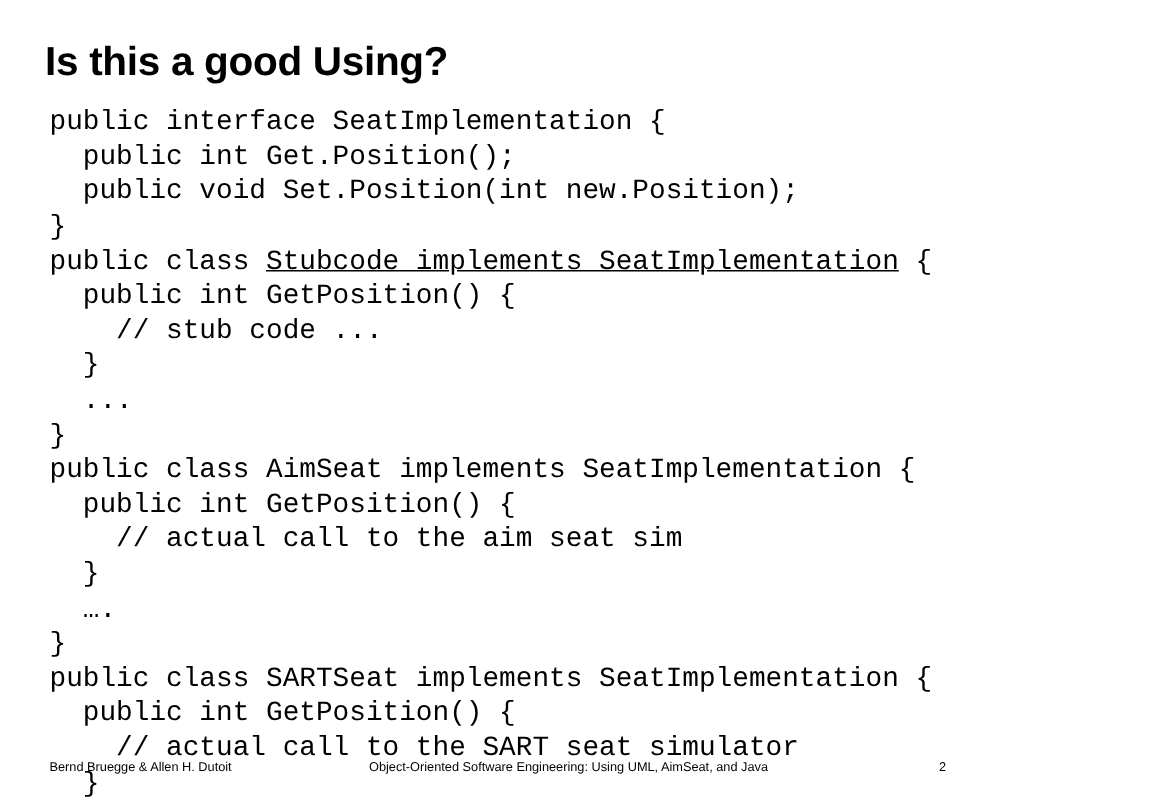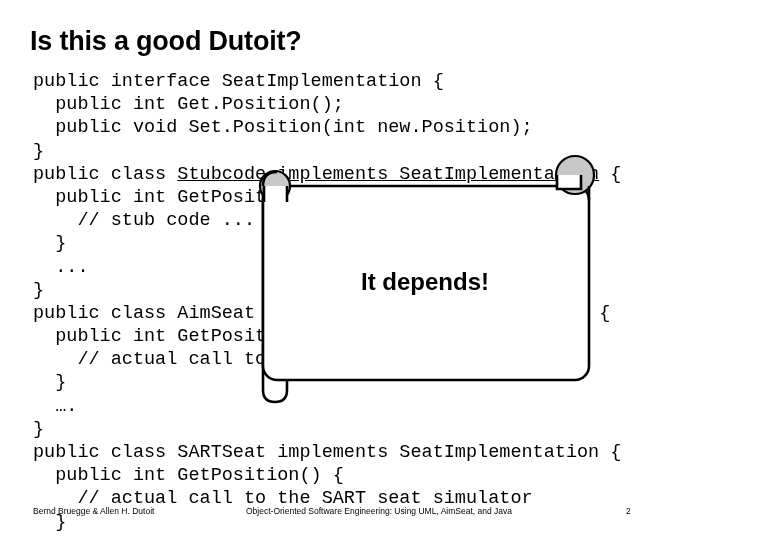--- a/index.html
+++ b/index.html
@@ -108,45 +108,24 @@
     left: 626px;
     top: 0px;
     white-space: nowrap;
   }
 </style>
 </head>
 <body>
 
 <div id="slide">
 
-  <div id="slide-title">Is this a good Dutoit?</div>
+  <div id="slide-title">Is this a good Using?</div>
 
   <div id="code-block"><div class="code-line"><span>public interface SeatImplementation {</span></div><div class="code-line"><span>  public int Get.Position();</span></div><div class="code-line"><span>  public void Set.Position(int new.Position);</span></div><div class="code-line"><span>}</span></div><div class="code-line"><span>public class </span><span class="u">Stubcode implements SeatImplementation</span><span> {</span></div><div class="code-line"><span>  public int GetPosition() {</span></div><div class="code-line"><span>    // stub code ...</span></div><div class="code-line"><span>  }</span></div><div class="code-line"><span>  ...</span></div><div class="code-line"><span>}</span></div><div class="code-line"><span>public class AimSeat implements SeatImplementation {</span></div><div class="code-line"><span>  public int GetPosition() {</span></div><div class="code-line"><span>    // actual call to the aim seat sim</span></div><div class="code-line"><span>  }</span></div><div class="code-line"><span>  ….</span></div><div class="code-line"><span>}</span></div><div class="code-line"><span>public class SARTSeat implements SeatImplementation {</span></div><div class="code-line"><span>  public int GetPosition() {</span></div><div class="code-line"><span>    // actual call to the SART seat simulator</span></div><div class="code-line"><span>  }</span></div><div class="code-line"><span>  ...</span></div></div>
 
-  <div id="callout">
-    <svg width="340" height="250" viewBox="0 0 340 250" xmlns="http://www.w3.org/2000/svg">
-
-      <path d="M 8 31 L 8 235 Q 8 247 20 247 Q 32 247 32 235 L 32 31 Z" fill="#ffffff" stroke="#000000" stroke-width="2.6"></path>
-
-      <rect x="8" y="31" width="326" height="194" rx="14" ry="14" fill="#ffffff" stroke="#000000" stroke-width="2.6"></rect>
-
-      <rect x="10.5" y="29" width="21" height="10" fill="#ffffff" stroke="none"></rect>
-
-      <circle cx="20" cy="31" r="15" fill="#c8c8c8" stroke="#000000" stroke-width="2.2"></circle>
-      <rect x="9" y="31" width="23" height="16" fill="#ffffff" stroke="none"></rect>
-      <path d="M 9 31 L 9 47 M 32 31 L 32 47" stroke="#000000" stroke-width="2.6" fill="none"></path>
-      <path d="M 8 31 Q 8 17 22 17" stroke="#000000" stroke-width="2.6" fill="none"></path>
-
-      <circle cx="320" cy="20" r="19" fill="#c8c8c8" stroke="#000000" stroke-width="2.2"></circle>
-      <rect x="302" y="20" width="24" height="14" fill="#ffffff" stroke="none"></rect>
-      <path d="M 302 20 L 302 34 L 326 34 L 326 20" stroke="#000000" stroke-width="2.6" fill="none"></path>
-      <path d="M 334 45 L 334 31" stroke="#000000" stroke-width="2.6" fill="none"></path>
-    </svg>
-    <div id="callout-text">It depends!</div>
-  </div>
 
   <div id="footer">
     <span id="footer-author">Bernd Bruegge &amp; Allen H. Dutoit</span>
     <span id="footer-book">Object-Oriented Software Engineering: Using UML, AimSeat, and Java</span>
     <span id="footer-page">2</span>
   </div>
 
 </div>
 
 </body></html>

